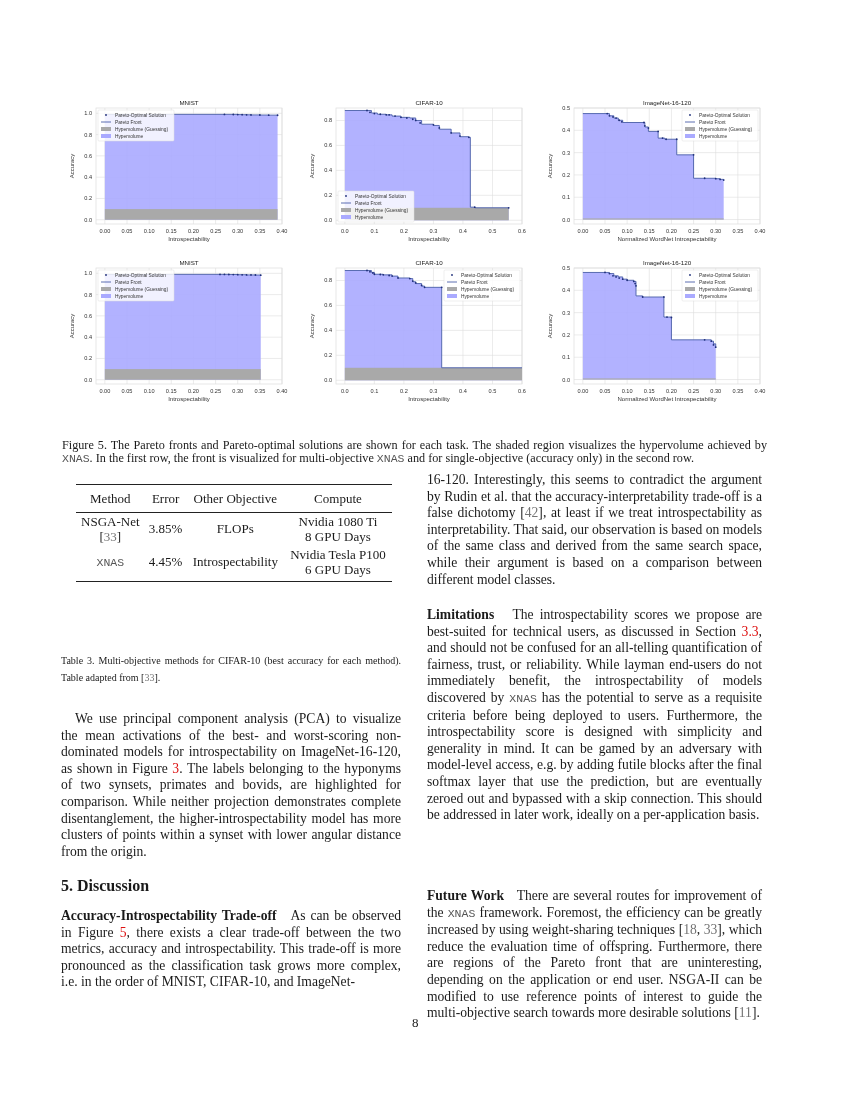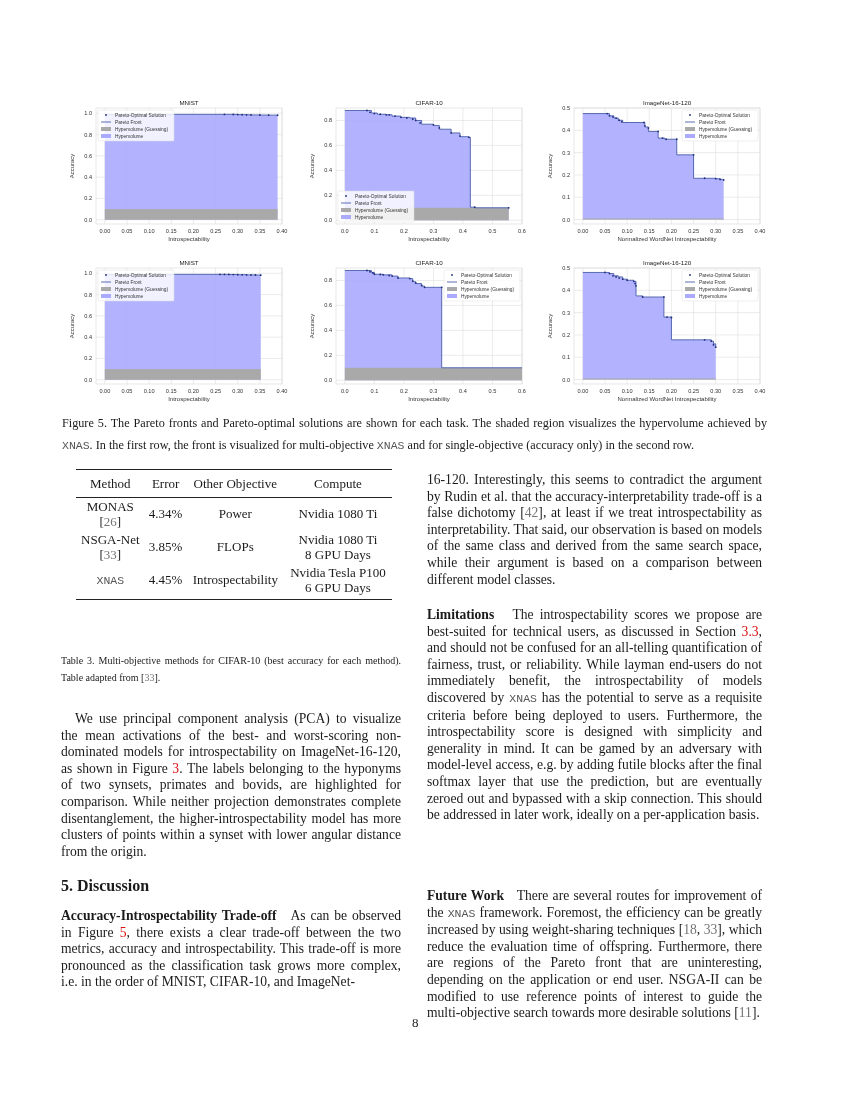--- a/index.html
+++ b/index.html
@@ -1,29 +1,29 @@
 <!DOCTYPE html>
 <html><head>
 <meta charset="utf-8">
 <style>
   html, body { margin: 0; padding: 0; background: #ffffff; }
   body { width: 850px; height: 1100px; position: relative; overflow: hidden;
          font-family: "Liberation Serif", serif; color: #1a1a1a; }
   .fig-grid { position: absolute; left: 58px; top: 96px; width: 712px; height: 316px; }
   .chart { position: absolute; }
   .chart svg { display: block; overflow: visible; }
-  .caption { position: absolute; left: 62px; top: 412px; width: 705px; font-size: 12.2px; line-height: 22px; text-align: justify; }
+  .caption { position: absolute; left: 62px; top: 439px; width: 705px; font-size: 12.2px; line-height: 13px; text-align: justify; }
   .mono { font-family: "Liberation Mono", monospace; color: #555; font-size: 11.5px; }
   .ref-green { color: #737373; }
   .ref-red { color: #dd1111; margin-top: 20px; }
   .col-left { position: absolute; left: 61px; width: 340px; }
   .col-right { position: absolute; left: 427px; width: 335px; }
   .para { font-size: 13.6px; line-height: 16.6px; text-align: justify; margin: 0; hyphens: manual; }
   .indent { text-indent: 14px; }
-  table.tbl { position: absolute; left: 76px; top: 469px; width: 316px; border-collapse: collapse; font-size: 13px; line-height: 15.5px; }
+  table.tbl { position: absolute; left: 76px; top: 484px; width: 316px; border-collapse: collapse; font-size: 13px; line-height: 15.5px; }
   table.tbl th { font-weight: normal; padding: 6px 4px 5px; border-top: 1.5px solid #222; border-bottom: 1px solid #222; }
   table.tbl td { text-align: center; padding: 1px 3px; vertical-align: middle; }
   table.tbl tr.first td { padding-top: 4px; }
   table.tbl tr.last td { border-bottom: 1.5px solid #222; padding-bottom: 3px; }
   .tbl-caption { position: absolute; left: 61px; top: 652px; width: 340px; font-size: 10px; line-height: 17px; text-align: justify; }
   .section-title { position: absolute; left: 61px; top: 877px; font-size: 16px; font-weight: bold; }
   b.runin { font-weight: bold; }
   .page-num { position: absolute; left: 412px; top: 1015px; font-size: 13px; }
 </style>
 </head>
@@ -429,26 +429,20 @@
   <thead>
     <tr>
       <th>Method</th>
       <th>Error</th>
       <th>Other Objective</th>
       <th>Compute</th>
     </tr>
   </thead>
   <tbody>
     <tr>
-      <td><span>MONAS</span><br>[<a class="ref-green">26</a>]</td>
-      <td>4.34%</td>
-      <td>Power</td>
-      <td>Nvidia 1080 Ti</td>
-    </tr>
-    <tr>
       <td><span>NSGA-Net</span><br>[<a class="ref-green">33</a>]</td>
       <td>3.85%</td>
       <td>FLOPs</td>
       <td><span>Nvidia 1080 Ti</span><br><span>8 GPU Days</span></td>
     </tr>
     <tr class="last">
       <td><span class="mono">XNAS</span></td>
       <td>4.45%</td>
       <td>Introspectability</td>
       <td><span>Nvidia Tesla P100</span><br><span>6 GPU Days</span></td>

